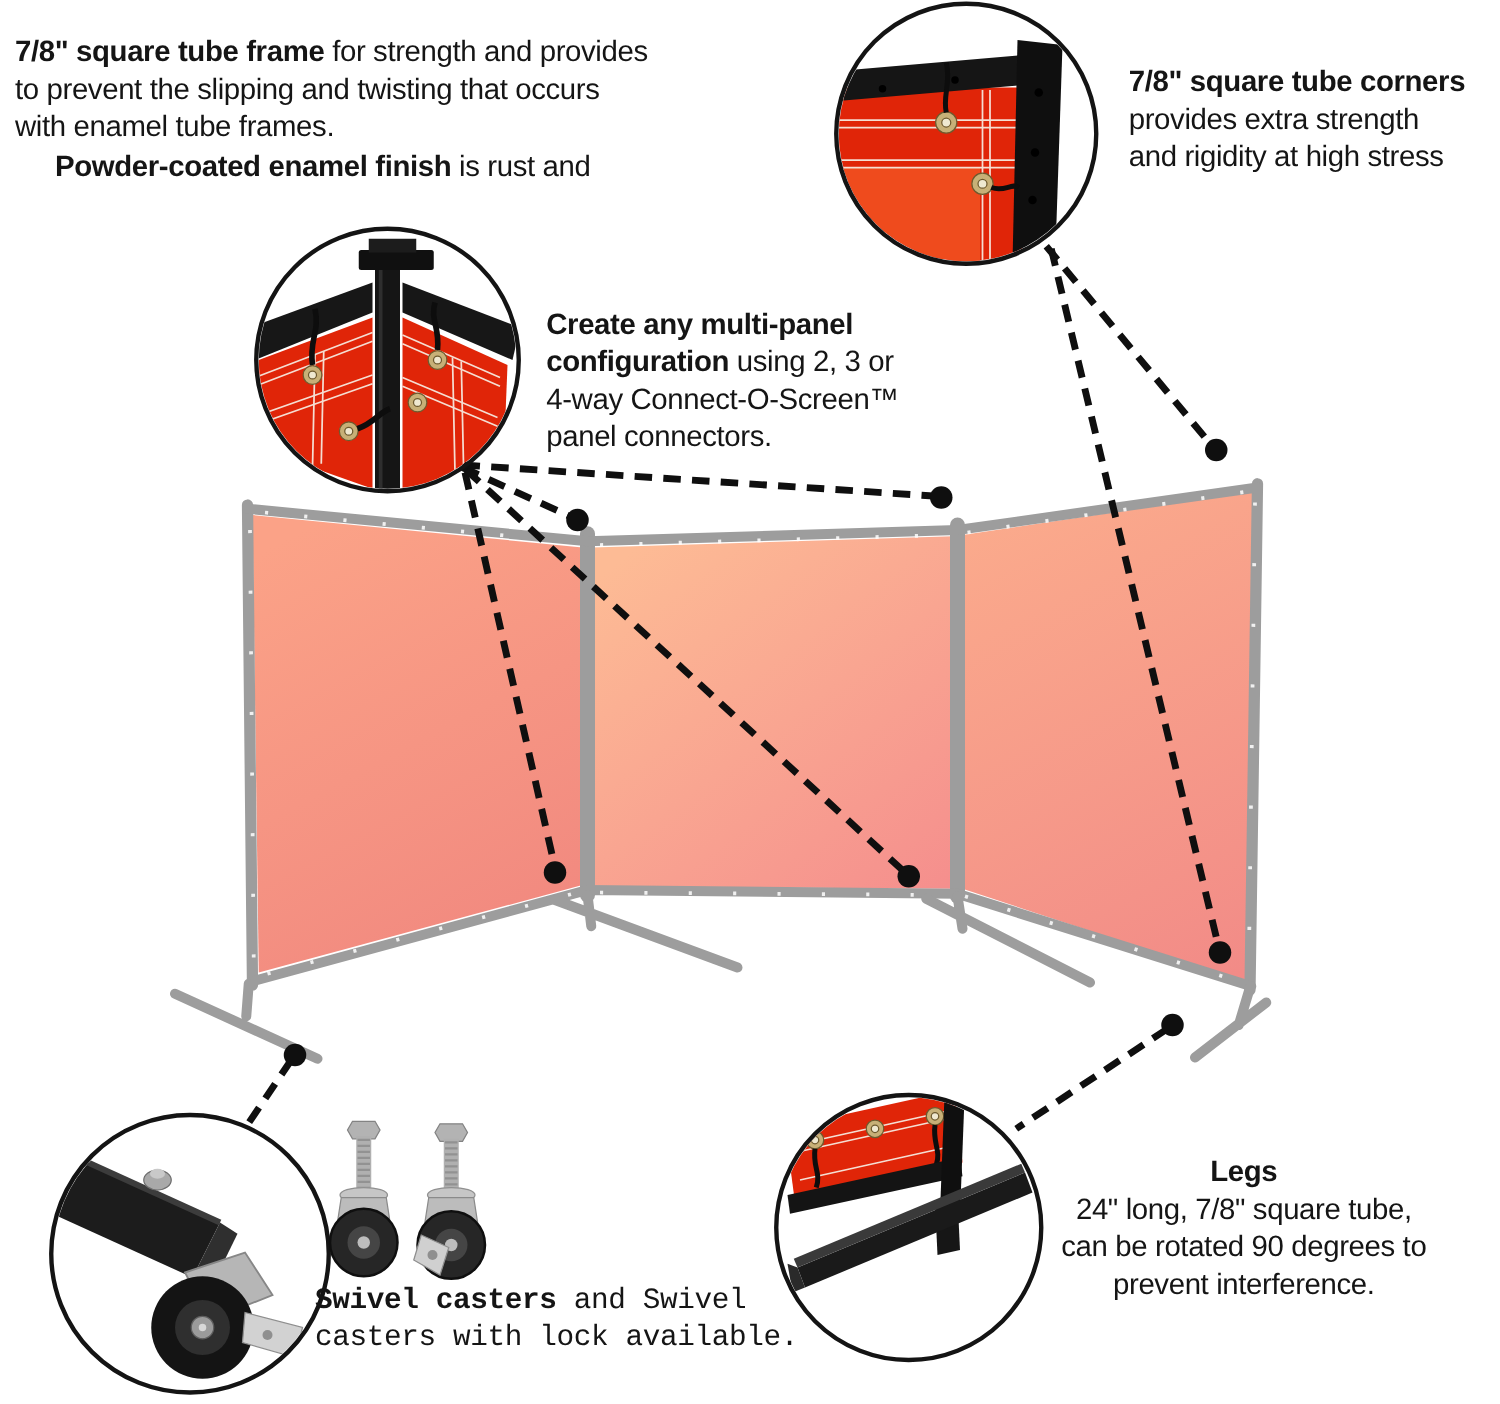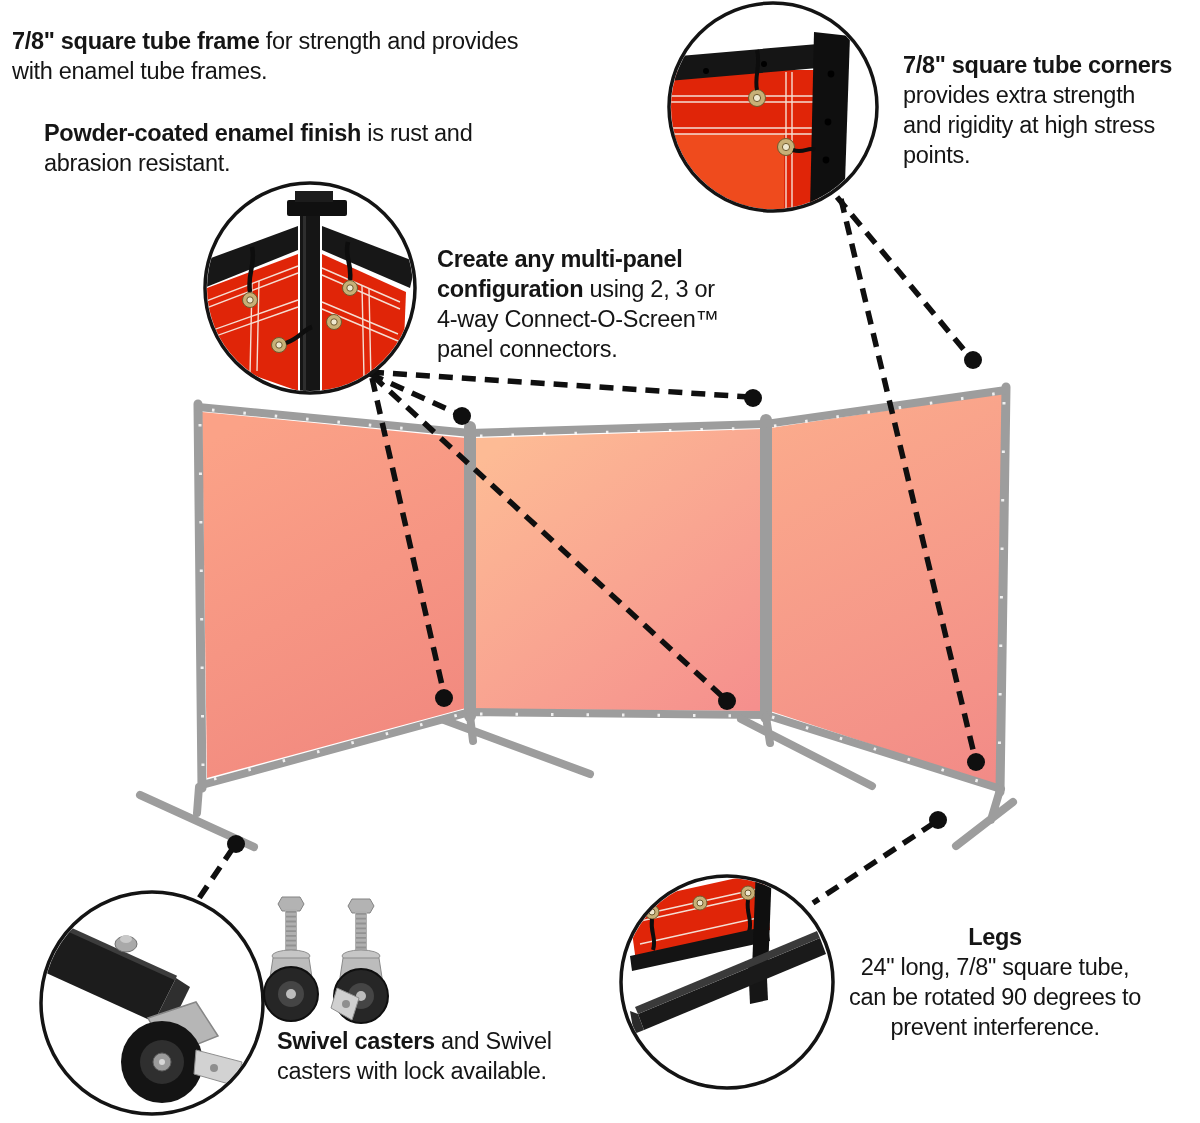--- a/index.html
+++ b/index.html
@@ -219,43 +219,42 @@
     <circle cx="361" cy="996" r="27" fill="#262626" stroke="#0f0f0f" stroke-width="2"></circle>
     <circle cx="361" cy="996" r="13" fill="#454545"></circle>
     <circle cx="361" cy="996" r="5" fill="#bdbdbd"></circle>
     <polygon points="337,988 359,998 352,1020 331,1008" fill="#d0d0d0" stroke="#8f8f8f"></polygon>
     <circle cx="346" cy="1004" r="4" fill="#8f8f8f"></circle>
   </g>
 </svg>
 
   <div class="cap" style="left:12px;top:26px;">
     <div class="ln"><span class="b">7/8" square tube frame</span><span> for strength and provides</span></div>
+    <div class="ln"><span>to prevent the slipping and twisting that occurs</span></div>
     <div class="ln"><span>with enamel tube frames.</span></div>
   </div>
 
   <div class="cap" style="left:12px;top:118px;margin-left:32px;">
     <div class="ln"><span class="b">Powder-coated enamel finish</span><span> is rust and</span></div>
-    <div class="ln"><span>abrasion resistant.</span></div>
   </div>
 
   <div class="cap" style="left:903px;top:50px;">
     <div class="ln"><span class="b">7/8"  square tube corners</span></div>
     <div class="ln"><span>provides extra strength</span></div>
     <div class="ln"><span>and rigidity at high stress</span></div>
-    <div class="ln"><span>points.</span></div>
   </div>
 
   <div class="cap" style="left:437px;top:244px;">
     <div class="ln"><span class="b">Create any multi-panel</span></div>
     <div class="ln"><span class="b">configuration</span><span> using 2, 3 or</span></div>
     <div class="ln"><span>4-way Connect-O-Screen™</span></div>
     <div class="ln"><span>panel connectors.</span></div>
   </div>
 
-  <div class="cap" style="left:277px;top:1026px;">
+  <div class="cap" style="left:252px;top:1026px;font-family:Liberation Mono, monospace;">
     <div class="ln"><span class="b">Swivel casters</span><span> and Swivel</span></div>
     <div class="ln"><span>casters with lock available.</span></div>
   </div>
 
   <div class="cap" style="left:849px;top:922px;text-align:center;">
     <div class="ln"><span class="b">Legs</span></div>
     <div class="ln"><span>24" long, 7/8" square tube,</span></div>
     <div class="ln"><span>can be rotated 90 degrees to</span></div>
     <div class="ln"><span>prevent interference.</span></div>
   </div>

